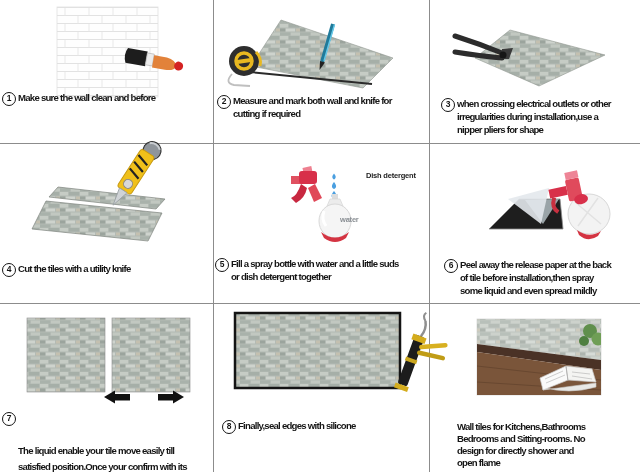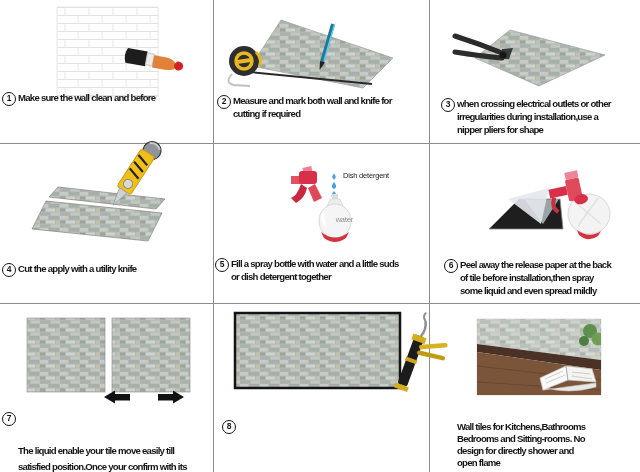--- a/index.html
+++ b/index.html
@@ -18,24 +18,24 @@
     font-size:8.5px;font-weight:bold;line-height:1;margin-top:0.5px;
     letter-spacing:0;
   }
   .ctext{
     margin-left:2px;white-space:pre;font-size:9.6px;font-weight:bold;
     line-height:13.2px;letter-spacing:-0.75px;
   }
   .cap7 .ctext{line-height:16px;margin-top:32px;}
   .cap9 .ctext{line-height:12px;}
   .ill-label{
-    position:absolute;z-index:4;font-weight:normal;color:#1a1a1a;
-    font-size:7.5px;letter-spacing:-0.2px;white-space:nowrap;
-  }
-  .water-label{color:#8a8f94;text-align:right;width:36px;}
+    position:absolute;z-index:4;font-weight:bold;color:#1a1a1a;
+    font-size:7.5px;letter-spacing:-0.2px;white-space:nowrap;margin-left:23px;
+  }
+  .water-label{color:#8a8f94;text-align:left;width:36px;}
 </style>
 </head>
 <body>
 
 <div class="stage">
 
 <svg class="art" width="640" height="472" viewBox="0 0 640 472">
   <defs>
     <pattern id="brickP" width="24" height="16" patternUnits="userSpaceOnUse">
       <rect width="24" height="16" fill="#fefefe"></rect>
@@ -218,21 +218,21 @@
 cutting if required</span>
 </div>
 <div class="cap" style="left:441px;top:97px">
   <span class="cnum">3</span>
   <span class="ctext">when crossing electrical outlets or other
 irregularities during installation,use a
 nipper pliers for shape</span>
 </div>
 <div class="cap" style="left:2px;top:262px">
   <span class="cnum">4</span>
-  <span class="ctext">Cut the apply with a utility knife</span>
+  <span class="ctext">Cut the tiles with a utility knife</span>
 </div>
 <div class="cap" style="left:215px;top:257px">
   <span class="cnum">5</span>
   <span class="ctext">Fill a spray bottle with water and a little suds
 or dish detergent together</span>
 </div>
 <div class="cap" style="left:444px;top:258px">
   <span class="cnum">6</span>
   <span class="ctext">Peel away the release paper at the back
 of tile before installation,then spray
@@ -240,20 +240,21 @@
 </div>
 <div class="cap cap7" style="left:2px;top:411px">
   <span class="cnum">7</span>
   <span class="ctext">The liquid enable your tile move easily till
 satisfied position.Once your confirm with its
 placement,apply light pressure accross entire
  surface</span>
 </div>
 <div class="cap" style="left:222px;top:419px">
   <span class="cnum">8</span>
+  <span class="ctext">Finally,seal edges with silicone</span>
 </div>
 <div class="cap cap9" style="left:455px;top:421px">
   <span class="ctext">Wall tiles for Kitchens,Bathrooms
 Bedrooms and Sitting-rooms. No
 design for directly shower and
 open flame</span>
 </div>
 
 </div>
 

